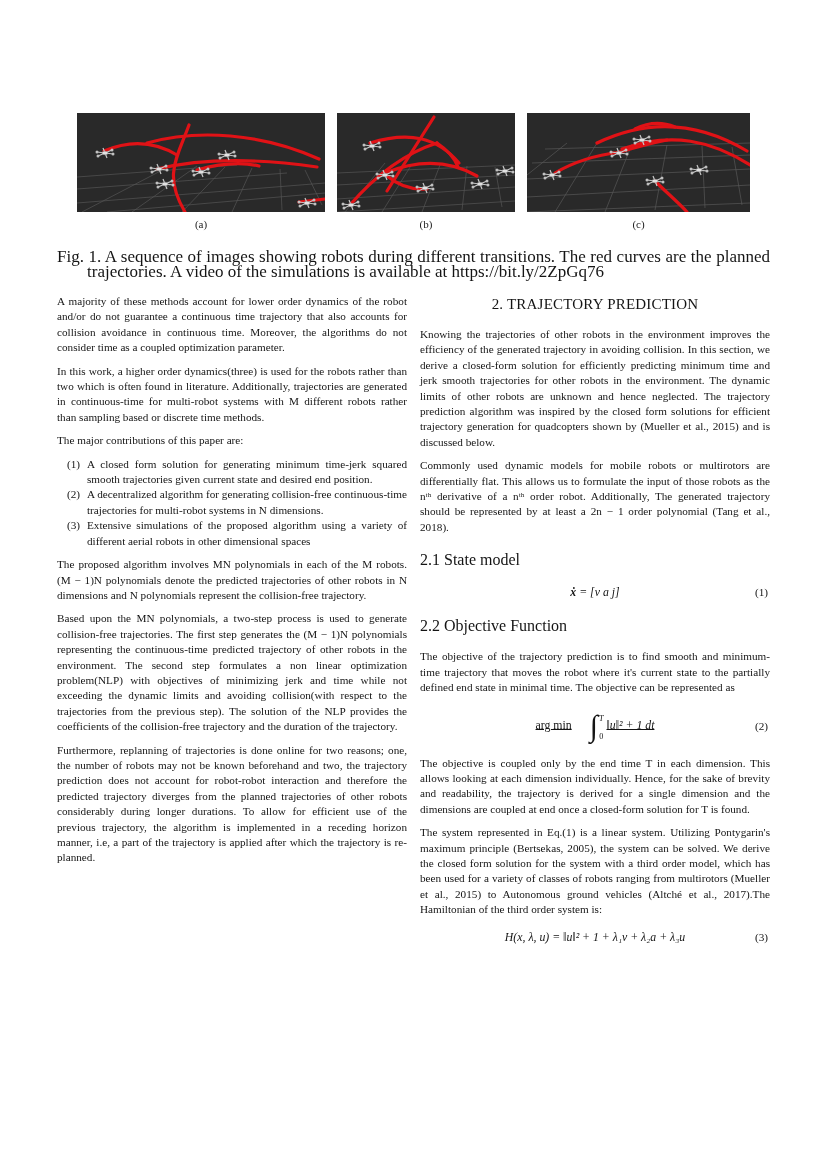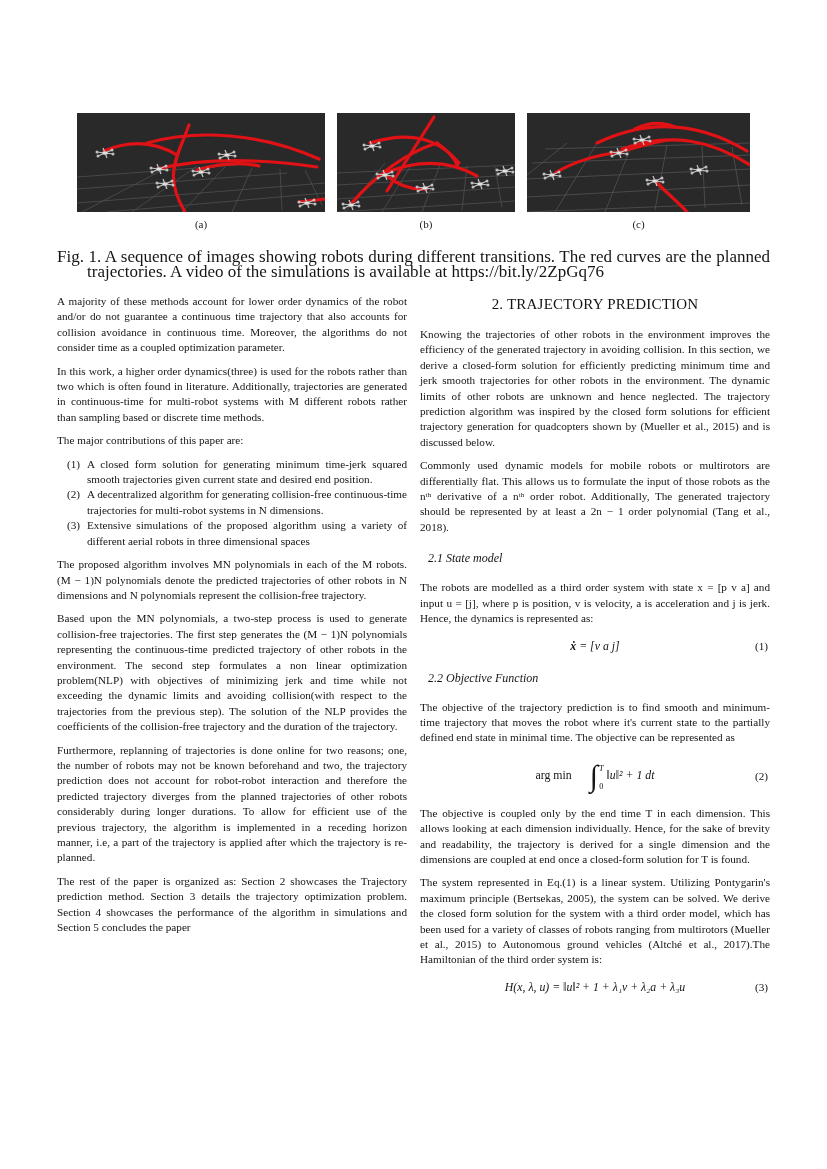--- a/index.html
+++ b/index.html
@@ -69,23 +69,22 @@
   }
   .contrib-text { flex: 1; text-align: justify; }
 
   .section-heading {
     text-align: center;
     font-size: 15px;
     letter-spacing: 0.2px;
     margin: 2px 0 14px 0;
   }
   .subsection-heading {
-    font-style: italic;
-    font-size: 12px;
-    margin: 16px 0 14px 8px;
+    font-size: 16px;
+    margin: 16px 0 14px 0;
   }
 
   
   .equation {
     position: relative;
     text-align: center;
     font-size: 11.8px;
     margin: 10px 0 12px 0;
     line-height: 18px;
   }
@@ -93,21 +92,21 @@
   .eq-bold { font-style: italic; font-weight: bold; }
   .eq-roman { font-style: normal; }
   .eq-num {
     position: absolute;
     right: 2px;
     top: 50%;
     transform: translateY(-50%);
     font-style: normal;
     font-size: 11.2px;
   }
-  .equation.eq-integral { margin: 14px 0 14px 0; }
+  .equation.eq-integral { margin: 14px 0 14px 0; text-decoration: underline; }
   .int-wrap {
     display: inline-flex;
     align-items: center;
     vertical-align: middle;
     margin: 0 3px 0 18px;
   }
   .int-glyph {
     font-size: 30px;
     font-style: normal;
     line-height: 1;
@@ -260,39 +259,37 @@
         <div class="contrib-item">
           <span class="contrib-num">(1)</span>
           <span class="contrib-text">A closed form solution for generating minimum time-jerk squared smooth trajectories given current state and desired end position.</span>
         </div>
         <div class="contrib-item">
           <span class="contrib-num">(2)</span>
           <span class="contrib-text">A decentralized algorithm for generating collision-free continuous-time trajectories for multi-robot systems in N dimensions.</span>
         </div>
         <div class="contrib-item">
           <span class="contrib-num">(3)</span>
-          <span class="contrib-text">Extensive simulations of the proposed algorithm using a variety of different aerial robots in three dimensional spaces</span>
+          <span class="contrib-text">Extensive simulations of the proposed algorithm using a variety of different aerial robots in other dimensional spaces</span>
         </div>
       </div>
 
       <p>The proposed algorithm involves MN polynomials in each of the M robots. (M − 1)N polynomials denote the predicted trajectories of other robots in N dimensions and N polynomials represent the collision-free trajectory.</p>
       <p>Based upon the MN polynomials, a two-step process is used to generate collision-free trajectories. The first step generates the (M − 1)N polynomials representing the continuous-time predicted trajectory of other robots in the environment. The second step formulates a non linear optimization problem(NLP) with objectives of minimizing jerk and time while not exceeding the dynamic limits and avoiding collision(with respect to the trajectories from the previous step). The solution of the NLP provides the coefficients of the collision-free trajectory and the duration of the trajectory.</p>
       <p>Furthermore, replanning of trajectories is done online for two reasons; one, the number of robots may not be known beforehand and two, the trajectory prediction does not account for robot-robot interaction and therefore the predicted trajectory diverges from the planned trajectories of other robots considerably during longer durations. To allow for efficient use of the previous trajectory, the algorithm is implemented in a receding horizon manner, i.e, a part of the trajectory is applied after which the trajectory is re-planned.</p>
-      <p>The rest of the paper is organized as: Section 2 showcases the Trajectory prediction method. Section 3 details the trajectory optimization problem. Section 4 showcases the performance of the algorithm in simulations and Section 5 concludes the paper</p>
     </div>
 
     <div class="col">
       <div class="section-heading">2. TRAJECTORY PREDICTION</div>
 
       <p>Knowing the trajectories of other robots in the environment improves the efficiency of the generated trajectory in avoiding collision. In this section, we derive a closed-form solution for efficiently predicting minimum time and jerk smooth trajectories for other robots in the environment. The dynamic limits of other robots are unknown and hence neglected. The trajectory prediction algorithm was inspired by the closed form solutions for efficient trajectory generation for quadcopters shown by (Mueller et al., 2015) and is discussed below.</p>
       <p>Commonly used dynamic models for mobile robots or multirotors are differentially flat. This allows us to formulate the input of those robots as the nᵗʰ derivative of a nᵗʰ order robot. Additionally, The generated trajectory should be represented by at least a 2n − 1 order polynomial (Tang et al., 2018).</p>
 
       <div class="subsection-heading">2.1  State model</div>
 
-      <p>The robots are modelled as a third order system with state x = [p v a] and input u = [j], where p is position, v is velocity, a is acceleration and j is jerk. Hence, the dynamics is represented as:</p>
 
       <div class="equation">
         <span class="eq-bold">ẋ</span><span class="eq-body"> = [v a j]</span>
         <span class="eq-num">(1)</span>
       </div>
 
       <div class="subsection-heading">2.2  Objective Function</div>
 
       <p>The objective of the trajectory prediction is to find smooth and minimum-time trajectory that moves the robot where it's current state to the partially defined end state in minimal time. The objective can be represented as</p>
 

